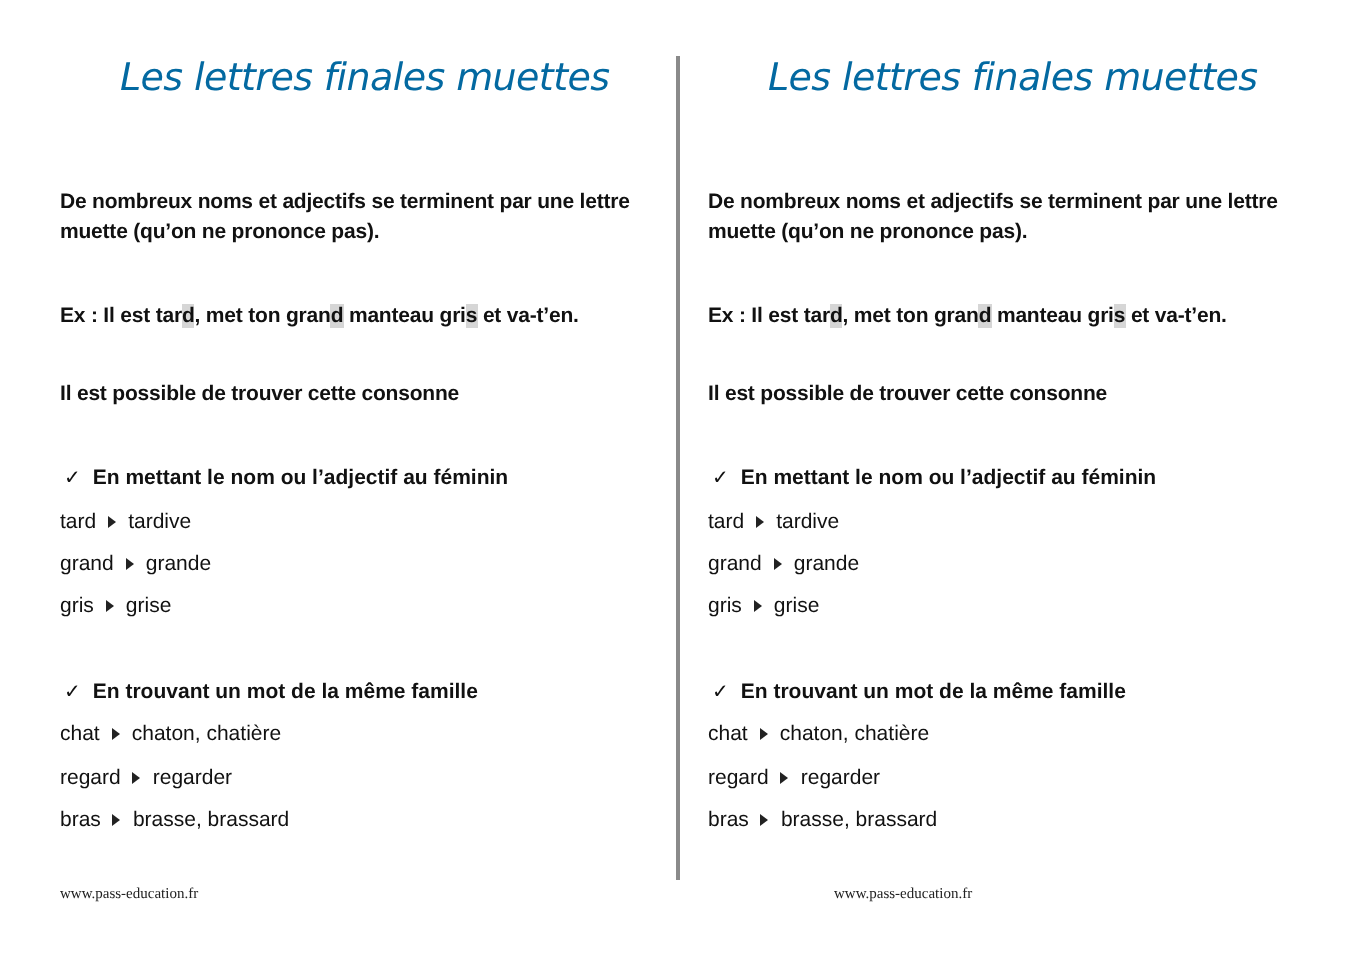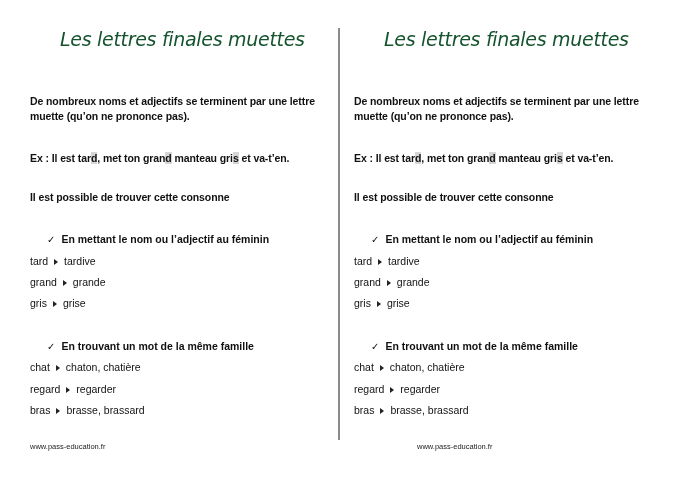--- a/index.html
+++ b/index.html
@@ -6,34 +6,34 @@
   body {
     width: 680px; height: 480px; background: #ffffff; position: relative; overflow: hidden;
     font-family: "Liberation Sans", sans-serif; color: #111;
   }
   .panel { position: absolute; top: 0; width: 320px; height: 480px; }
   .panel.left { left: 30px; }
   .panel.right { left: 354px; }
   .title {
     position: absolute; top: 28px; left: 30px; width: 260px; text-align: left;
     font-family: "DejaVu Sans", sans-serif; font-size: 19px; font-weight: normal;
-    letter-spacing: -0.3px; font-style: italic; color: #14532d;
+    letter-spacing: -0.3px; font-style: italic; color: #0369a1;
   }
   .text {
     position: absolute; left: 0; font-size: 10.5px; font-weight: bold; line-height: 16px;
     white-space: nowrap; letter-spacing: -0.1px;
   }
   .hl { background: #d6d6d6; }
-  .check { position: absolute; left: 17px; font-size: 10.5px; font-weight: bold; }
+  .check { position: absolute; left: 2px; font-size: 10.5px; font-weight: bold; }
   .check .mark { font-weight: normal; margin-right: 6px; font-size: 10px; }
   .row { position: absolute; left: 0; font-size: 10.5px; font-weight: normal; white-space: nowrap; }
   .arrow { display: inline-block; width: 0; height: 0; border-top: 3.5px solid transparent;
            border-bottom: 3.5px solid transparent; border-left: 4px solid #222;
            margin: 0 6px 1px 6px; vertical-align: middle; }
-  .footer { position: absolute; font-size: 7.5px; color: #222; font-family: Liberation Sans, sans-serif; }
+  .footer { position: absolute; font-size: 7.5px; color: #222; font-family: Liberation Serif, serif; }
   .divider { position: absolute; left: 338px; top: 28px; width: 2px; height: 412px; background: #8a8a8a; }
 </style>
 </head>
 <body>
 
 <div class="divider"></div>
 
 <div class="panel left">
   <div class="title">Les lettres finales muettes</div>
   <div class="text" style="top:93px">De nombreux noms et adjectifs se terminent par une lettre</div>

